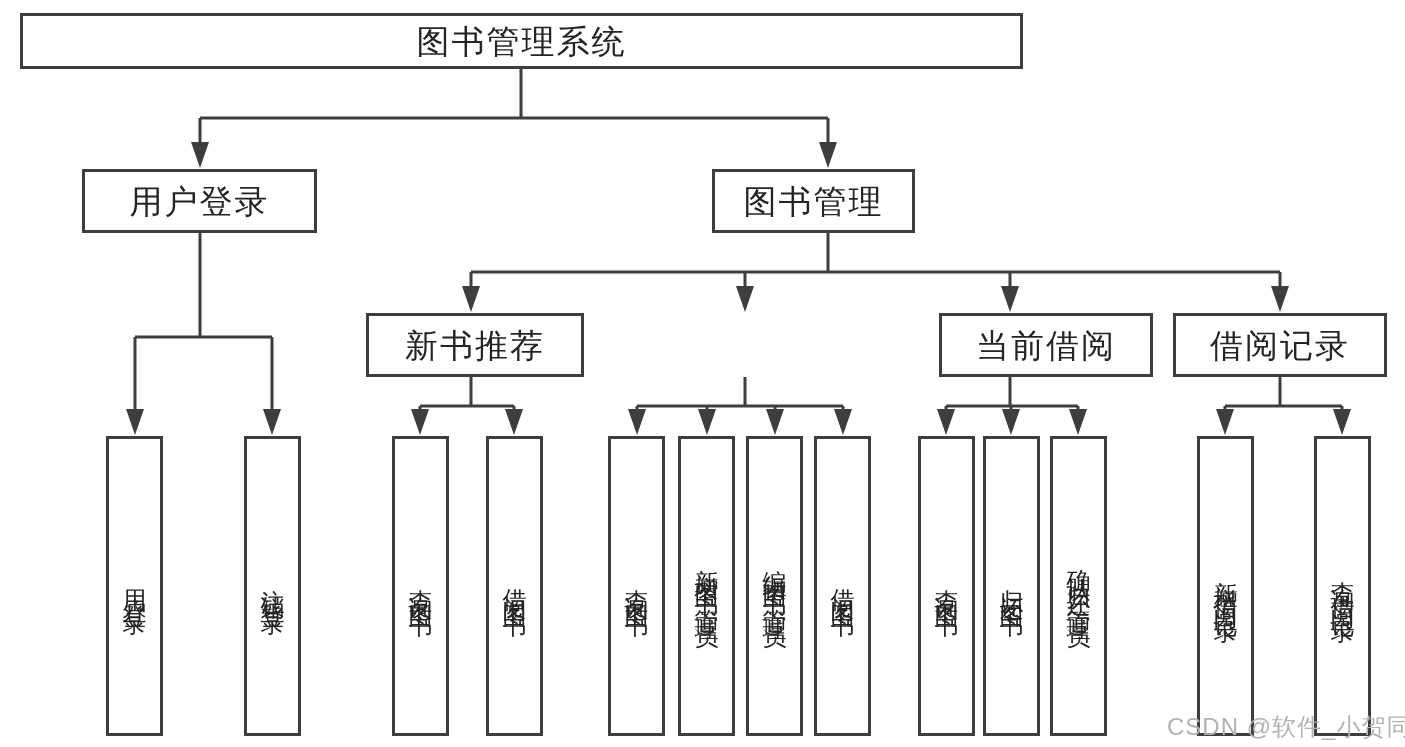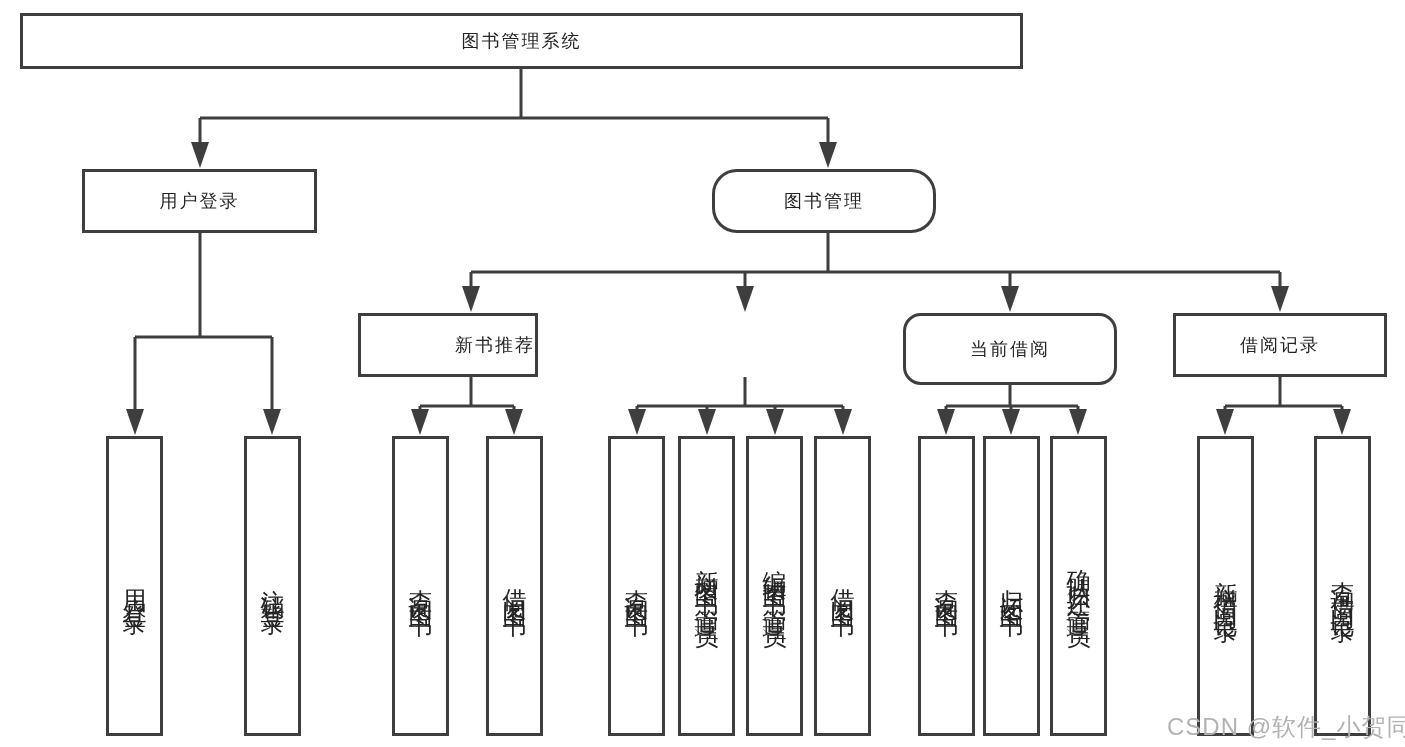--- a/index.html
+++ b/index.html
@@ -8,21 +8,21 @@
     font-family:"Liberation Sans","DejaVu Sans",sans-serif;overflow:hidden;
   }
   .connectors{position:absolute;left:0;top:0;width:1405px;height:747px;}
   .connectors path{stroke:#3e3e3e;stroke-width:3;fill:none;}
   .connectors polygon{fill:#3e3e3e;stroke:none;}
   .node{
     position:absolute;box-sizing:border-box;border:3px solid #3e3e3e;
     background:#ffffff;display:flex;align-items:center;justify-content:center;
   }
   .node .lbl{
-    font-size:18px;color:#242424;letter-spacing:2px;white-space:nowrap;line-height:1;
+    font-size:33px;color:#242424;letter-spacing:2px;white-space:nowrap;line-height:1;
   }
   .leaf .lbl{
     writing-mode:vertical-rl;text-orientation:mixed;
     font-size:24px;letter-spacing:8px;line-height:1;color:#242424;white-space:nowrap;
   }
   .watermark{
     position:absolute;left:1167px;top:711px;font-size:24px;color:#b2b2b2;
     letter-spacing:1px;white-space:nowrap;
   }
 </style>
@@ -67,28 +67,28 @@
     <polygon points="1333,409 1351,409 1342,435"></polygon>
   </svg>
 
   <div class="node" style="left:20px;top:13px;width:1003px;height:56px;">
     <span class="lbl">图书管理系统</span>
   </div>
 
   <div class="node" style="left:82px;top:169px;width:235px;height:64px;">
     <span class="lbl">用户登录</span>
   </div>
-  <div class="node" style="left:712px;top:169px;width:224px;height:64px;border-radius:25px;">
+  <div class="node" style="left:712px;top:169px;width:203px;height:64px;">
     <span class="lbl">图书管理</span>
   </div>
 
-  <div class="node" style="left:358px;top:313px;width:180px;height:64px;justify-content:flex-end;">
+  <div class="node" style="left:366px;top:313px;width:218px;height:64px;">
     <span class="lbl">新书推荐</span>
   </div>
-  <div class="node" style="left:903px;top:313px;width:214px;height:72px;border-radius:18px;">
+  <div class="node" style="left:939px;top:313px;width:214px;height:64px;">
     <span class="lbl">当前借阅</span>
   </div>
   <div class="node" style="left:1173px;top:313px;width:214px;height:64px;">
     <span class="lbl">借阅记录</span>
   </div>
 
   <div class="node leaf" style="left:106px;top:436px;width:57px;height:300px;">
     <span class="lbl">用户登录</span>
   </div>
   <div class="node leaf" style="left:244px;top:436px;width:57px;height:300px;">

